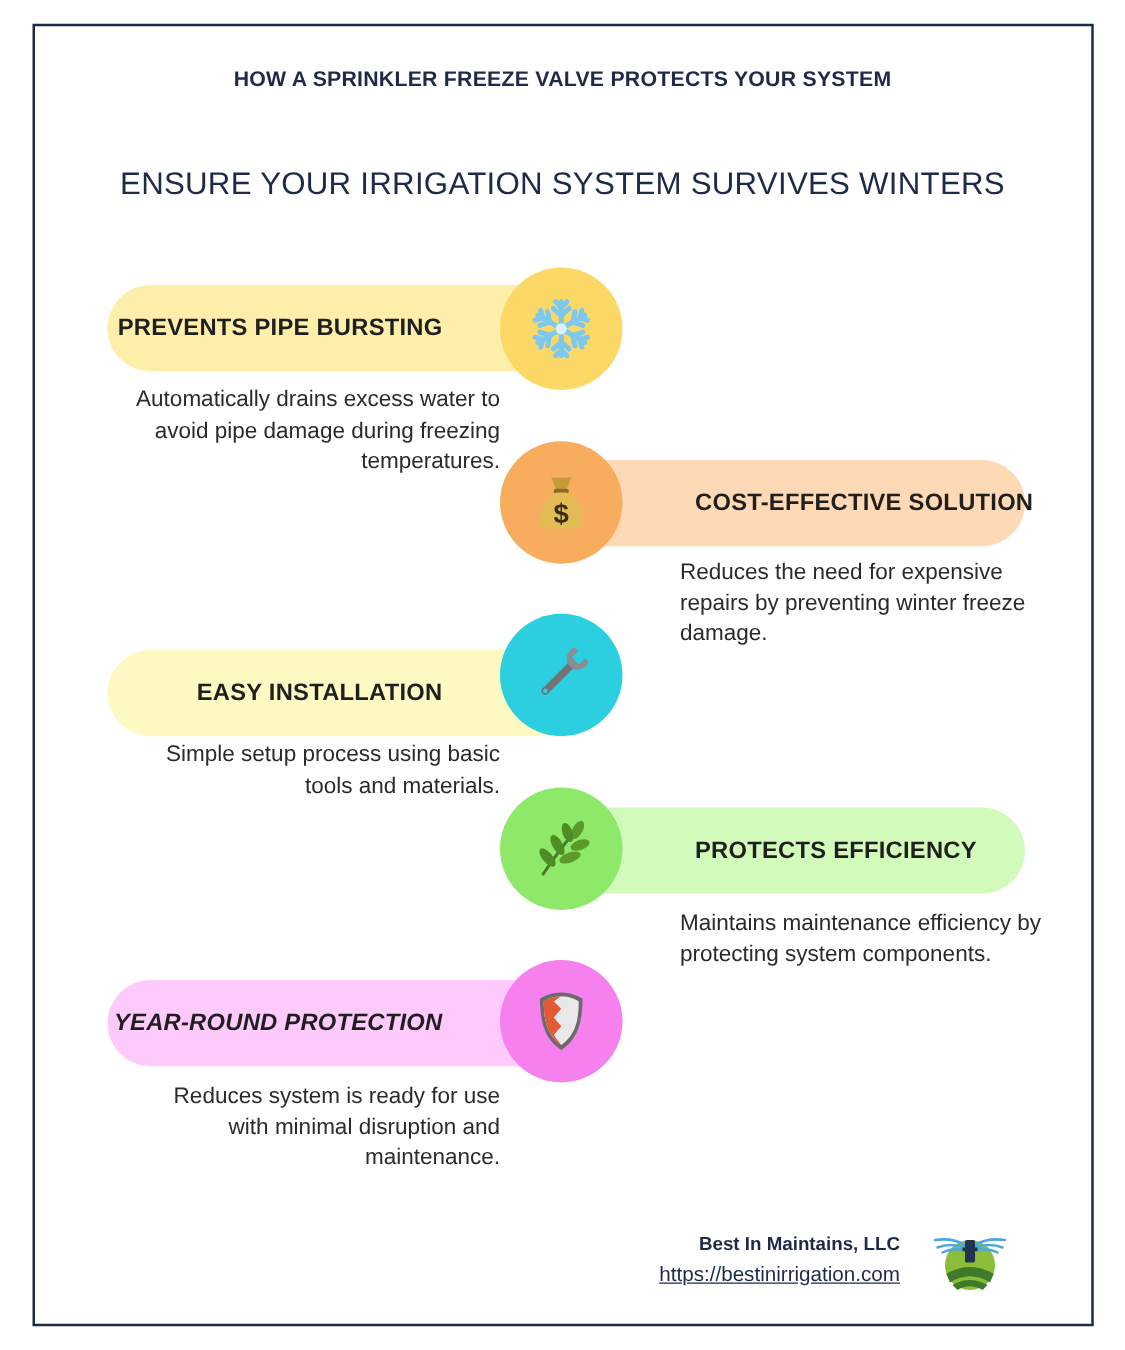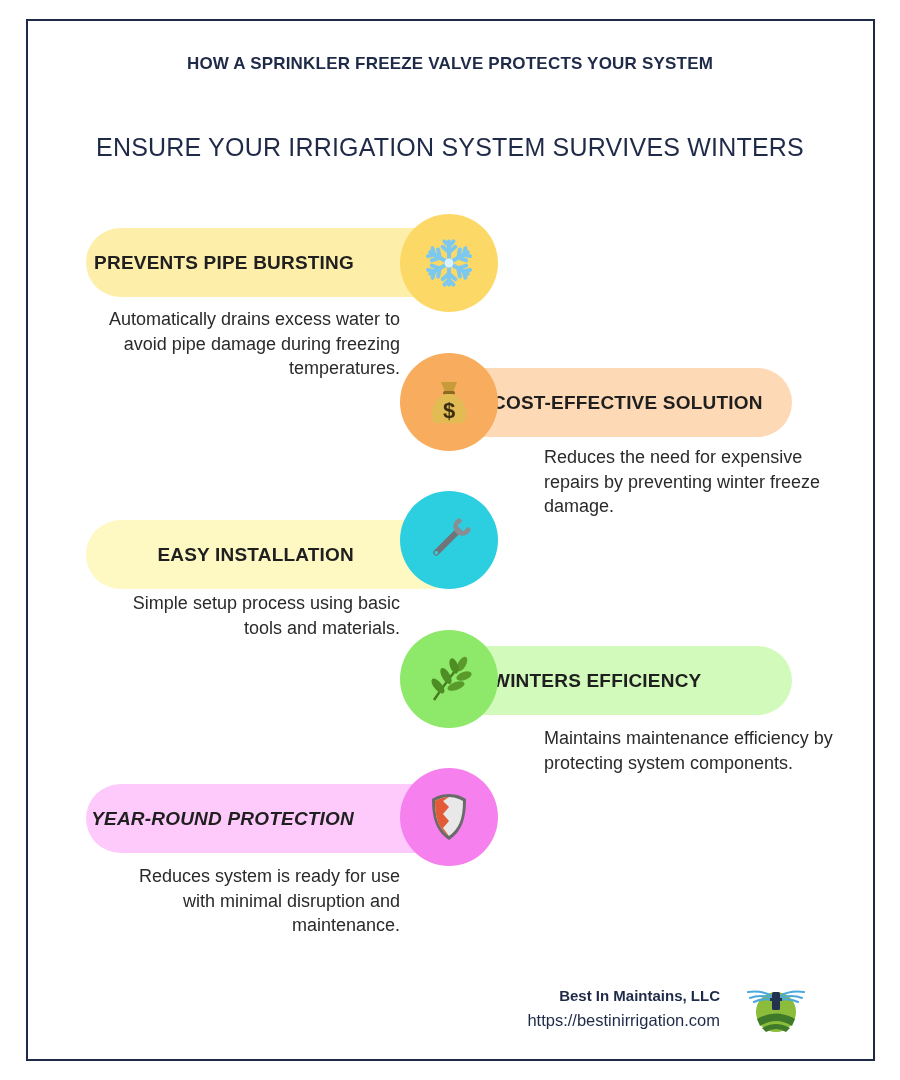--- a/index.html
+++ b/index.html
@@ -4,34 +4,34 @@
 <style>
   * { margin:0; padding:0; box-sizing:border-box; }
   html, body { width:900px; height:1080px; background:#ffffff; overflow:hidden; }
   body { position:relative; font-family:"Liberation Sans", "DejaVu Sans", sans-serif; color:#1f1f1f; }
   .frame { position:absolute; left:26px; top:19px; width:849px; height:1042px; border:2px solid #1e2a48; background:#fff; }
   .title { position:absolute; left:60px; width:780px; text-align:center; color:#1e2a48; }
   .title-main { top:44px; font-size:17px; font-weight:bold; line-height:40px; letter-spacing:0.2px; }
   .title-sub { top:130px; font-size:25px; font-weight:normal; line-height:34px; letter-spacing:0.2px; }
 
   .pill { position:absolute; height:69px; border-radius:35px; display:flex; align-items:center; }
-  .pill .label { font-weight:bold; font-size:19px; color:#1f1f1f; letter-spacing:0.2px; white-space:nowrap; }
+  .pill .label { font-weight:bold; font-size:19px; color:#1f1f1f; letter-spacing:0.2px; white-space:nowrap;margin-left:36px; }
   .pill.left { left:86px; width:380px; justify-content:flex-end; padding-right:112px; }
-  .pill.right { left:410px; width:382px; justify-content:flex-start; padding-left:82px; }
+  .pill.right { left:438px; width:382px; justify-content:flex-start; padding-left:82px; }
 
   .circle { position:absolute; width:98px; height:98px; border-radius:50%; display:flex; align-items:center; justify-content:center; font-size:44px; line-height:1; }
   .circle svg { display:block; }
 
   .desc { position:absolute; font-size:18px; line-height:24.5px; color:#2a2a2a;margin-left:12px; }
   .desc.left { left:90px; width:298px; text-align:right; }
   .desc.right { left:532px; width:290px; text-align:left; }
 
   .footer { position:absolute; right:180px; text-align:right; }
   .company { top:987px; font-size:15px; font-weight:bold; color:#1e2a48; }
-  .url { top:1011px; font-size:16.5px; color:#1e2a48; }
+  .url { top:1011px; font-size:16.5px; color:#1e2a48;text-decoration:underline; }
   .logo { position:absolute; left:744px; top:986px; width:64px; height:48px; }
 </style>
 </head>
 <body>
 
 <div class="frame"></div>
 
 <div class="title title-main">HOW A SPRINKLER FREEZE VALVE PROTECTS YOUR SYSTEM</div>
 <div class="title title-sub">ENSURE YOUR IRRIGATION SYSTEM SURVIVES WINTERS</div>
 
@@ -86,21 +86,21 @@
         <rect x="24" y="14" width="6" height="34" rx="3" fill="#707478"></rect>
         <path d="M19 4 A9 9 0 1 0 35 4 L31 4 L31 11 L23 11 L23 4 Z" fill="#8a8e92"></path>
         <circle cx="27" cy="45" r="1.8" fill="#2ccfe0"></circle>
       </g>
     </svg>
   </span>
 </div>
 <div class="desc left" style="top:591px;">Simple setup process using basic tools and materials.</div>
 
 <div class="pill right" style="top:646px;background:#d2fbbb;">
-  <span class="label">WINTERS EFFICIENCY</span>
+  <span class="label">PROTECTS EFFICIENCY</span>
 </div>
 <div class="circle" style="left:400px;top:630px;background:#8ee86a;">
   <span>
     <svg width="50" height="50" viewBox="0 0 50 50">
       <path d="M10 46 C18 34 28 20 40 6" stroke="#4a7a22" stroke-width="2.5" fill="none"></path>
       <ellipse cx="38" cy="10" rx="4" ry="8" fill="#5a9a2a" transform="rotate(30 38 10)"></ellipse>
       <ellipse cx="30" cy="12" rx="4" ry="8" fill="#4e8c24" transform="rotate(-20 30 12)"></ellipse>
       <ellipse cx="40" cy="22" rx="4" ry="8" fill="#5a9a2a" transform="rotate(70 40 22)"></ellipse>
       <ellipse cx="22" cy="22" rx="4" ry="9" fill="#4e8c24" transform="rotate(-30 22 22)"></ellipse>
       <ellipse cx="32" cy="32" rx="4" ry="9" fill="#5a9a2a" transform="rotate(70 32 32)"></ellipse>

